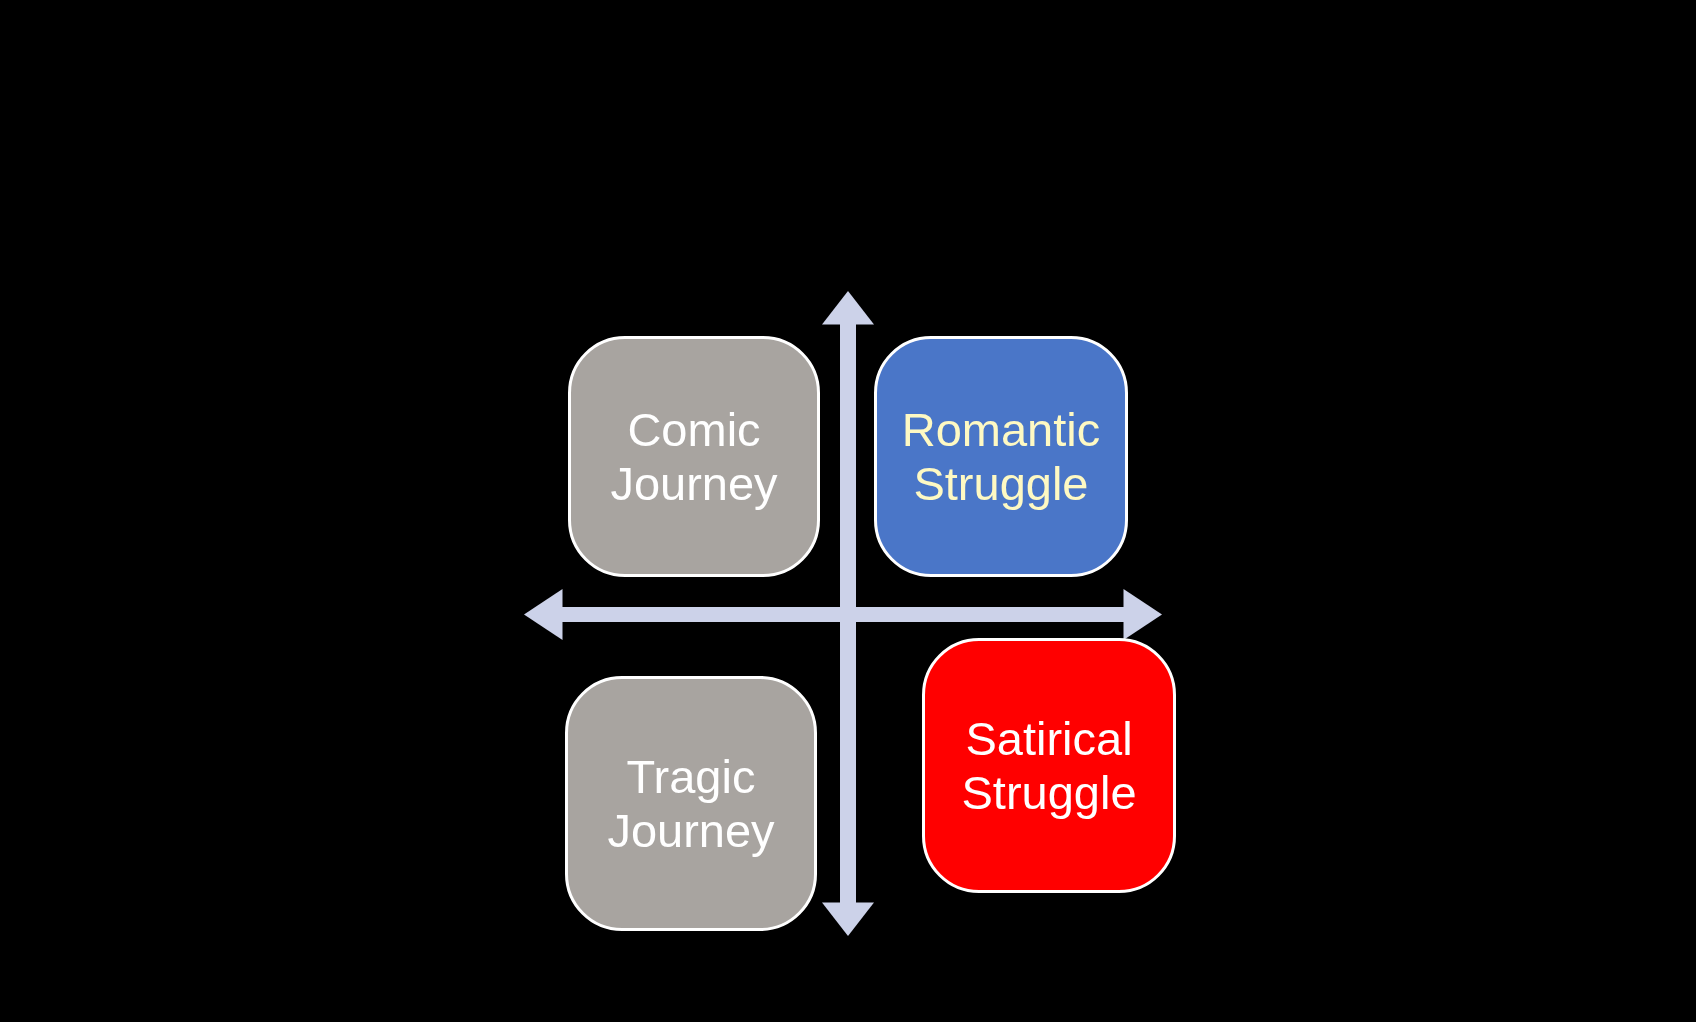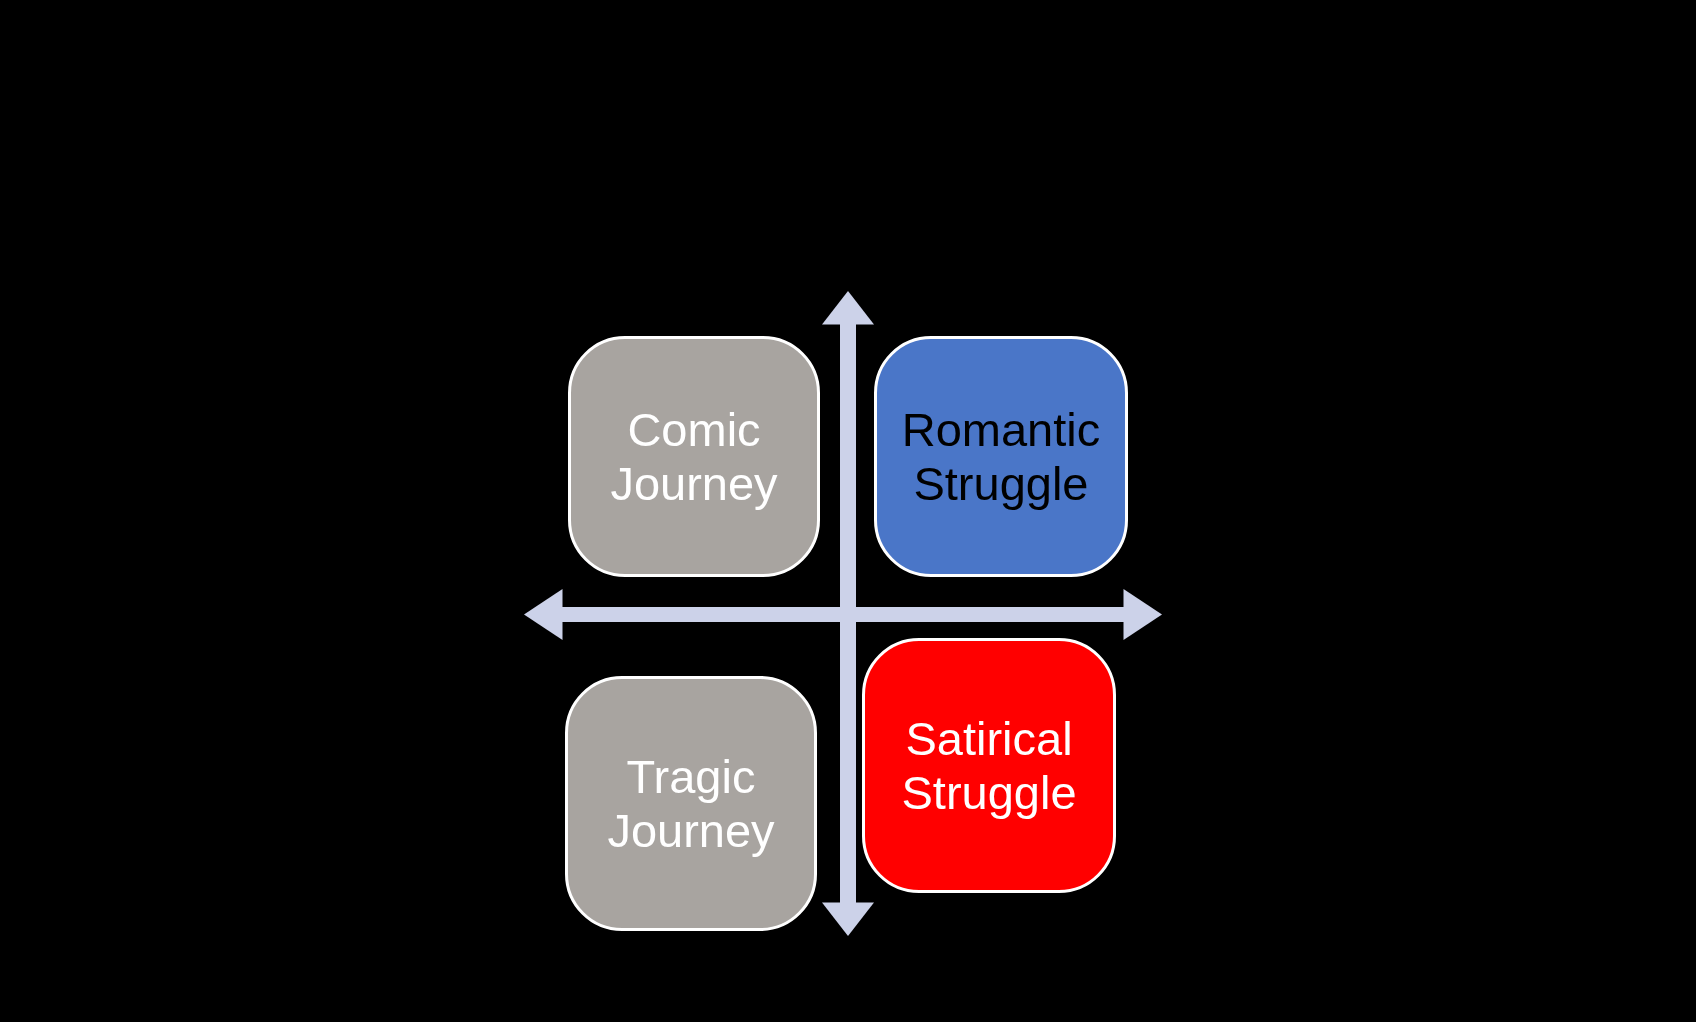--- a/index.html
+++ b/index.html
@@ -37,21 +37,21 @@
     white-space: pre-line;
     color: #ffffff;
     font-size: 47px;
     line-height: 1.13;
     font-weight: 400;
     letter-spacing: 0px;
   }
   .q-comic     { left: 568px; top: 336px; width: 252px; height: 241px; }
   .q-romantic  { left: 874px; top: 336px; width: 254px; height: 241px; }
   .q-tragic    { left: 565px; top: 676px; width: 252px; height: 255px; }
-  .q-satirical { left: 862px; top: 638px; width: 254px; height: 255px; }
+  .q-satirical { left: 922px; top: 638px; width: 254px; height: 255px; }
 </style>
 </head>
 <body>
 
 <div class="canvas" style="background-color: rgb(0, 0, 0);">
 
   <svg class="axes-svg" viewBox="0 0 1696 1022" xmlns="http://www.w3.org/2000/svg">
 
     <rect x="560" y="607" width="566" height="15" fill="#ccd2e9"></rect>
     <polygon points="524,614.5 562.5,589 562.5,640" fill="#ccd2e9"></polygon>
@@ -61,21 +61,21 @@
     <polygon points="848,291 822,324.5 874,324.5" fill="#ccd2e9"></polygon>
     <polygon points="848,936 822,902.5 874,902.5" fill="#ccd2e9"></polygon>
   </svg>
 
   <div class="qbox q-comic" style="background-color: rgb(168, 164, 160);">
     <span class="qlabel" style="color: rgb(255, 255, 255);">Comic
 Journey</span>
   </div>
 
   <div class="qbox q-romantic" style="background-color: rgb(74, 118, 200);">
-    <span class="qlabel" style="color: #000000;">Romantic
+    <span class="qlabel" style="color: #fef9c3;">Romantic
 Struggle</span>
   </div>
 
   <div class="qbox q-tragic" style="background-color: rgb(168, 164, 160);">
     <span class="qlabel" style="color: rgb(255, 255, 255);">Tragic
 Journey</span>
   </div>
 
   <div class="qbox q-satirical" style="background-color: rgb(255, 0, 0);">
     <span class="qlabel" style="color: rgb(255, 255, 255);">Satirical

